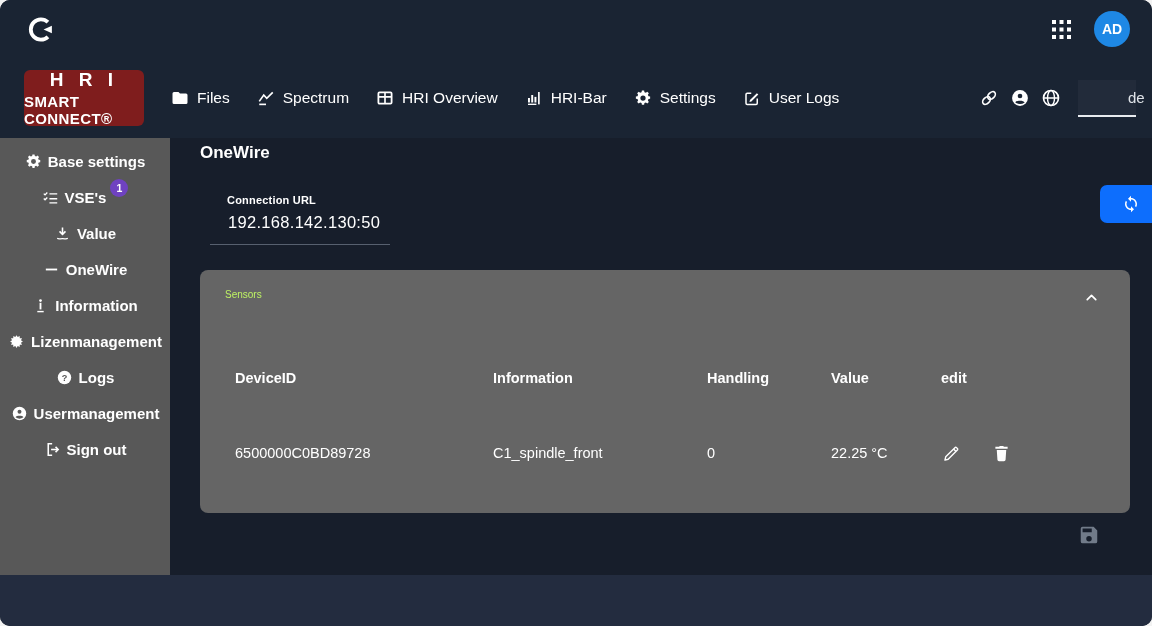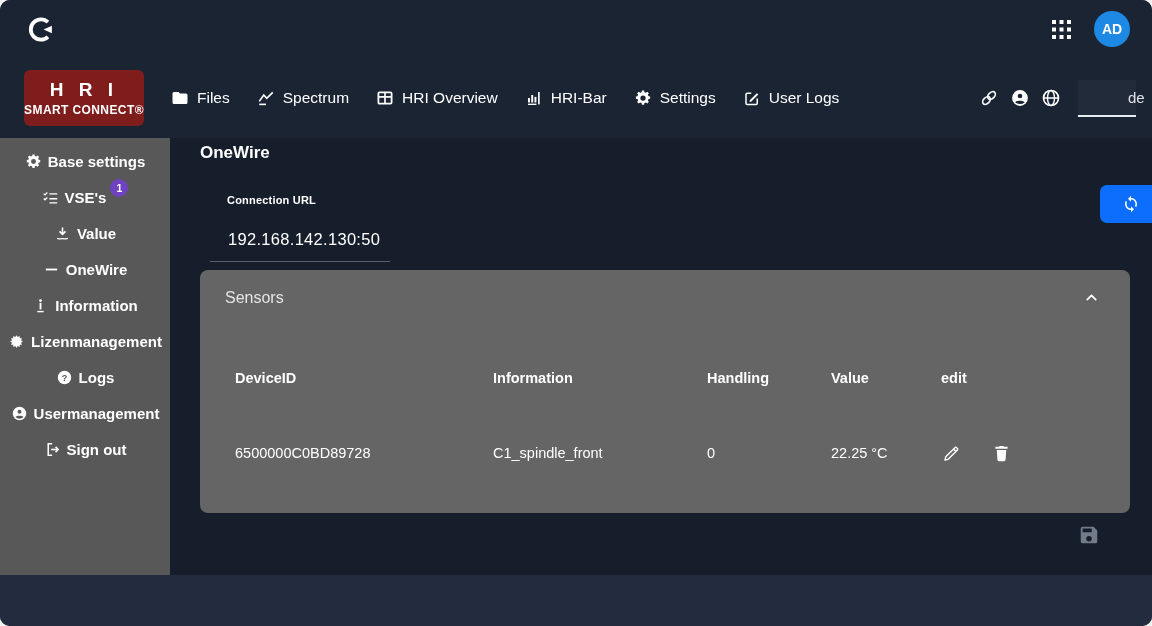--- a/index.html
+++ b/index.html
@@ -11,21 +11,21 @@
   .brand-logo { width:27px; height:27px; flex:0 0 auto; }
   .topbar-title { color:#fff; font-weight:bold; font-size:15px; margin-left:17px; letter-spacing:.2px; }
   .topbar-right { margin-left:auto; display:flex; align-items:center; gap:22px; }
   .apps-icon { width:21px; height:21px; cursor:pointer; }
   .avatar { width:36px; height:36px; border-radius:50%; background:#1e88e5; color:#fff; font-weight:bold; font-size:14px; display:flex; align-items:center; justify-content:center; cursor:pointer; }
 
   
   .navbar { position:relative; height:80px; background:#1a2433; display:flex; align-items:center; padding:0 16px 0 24px; }
   .hri-logo { width:120px; height:56px; background:#7f1d1d; border-radius:6px; display:flex; flex-direction:column; align-items:center; justify-content:center; cursor:pointer; flex:0 0 auto; }
   .hri-logo .l1 { color:#fff; font-weight:bold; font-size:19px; letter-spacing:5px; line-height:1.2; }
-  .hri-logo .l2 { color:#fff; font-weight:bold; font-size:12px; letter-spacing:.4px; margin-top:2px; }
+  .hri-logo .l2 { color:#fff; font-weight:bold; font-size:15px; letter-spacing:.4px; margin-top:2px; }
   .nav-items { display:flex; align-items:center; gap:27px; margin-left:27px; }
   .nav-item { display:flex; align-items:center; gap:8px; color:#fff; font-size:15.5px; cursor:pointer; white-space:nowrap; }
   .nav-item svg { width:18px; height:18px; }
   .nav-right { margin-left:auto; display:flex; align-items:center; gap:11px; }
   .nav-right svg.tool { width:20px; height:20px; cursor:pointer; }
   .lang-select { width:58px; height:37px; background:#222b3a; border-bottom:2px solid #e8ebef; display:flex; align-items:center; gap:10px; padding:0 9px; cursor:pointer; margin-left:6px; }
   .lang-select .val { color:#dfe3e8; font-size:15px;margin-left:41px; }
   .lang-select svg { width:11px; height:7px; }
 
   
@@ -33,27 +33,27 @@
   .sidebar { width:170px; background:#585858; overflow:hidden; padding-top:5px; flex:0 0 auto; }
   .side-item { height:36px; display:flex; align-items:center; justify-content:center; gap:6px; color:#fff; font-weight:bold; font-size:15px; cursor:pointer; white-space:nowrap; }
   .side-item svg { width:17px; height:17px; flex:0 0 auto; }
   .side-badge { display:inline-flex; align-items:center; justify-content:center; width:18px; height:18px; border-radius:50%; background:#6f42c1; color:#fff; font-size:10.5px; font-weight:bold; transform:translateY(-9px); margin-left:-2px; }
 
   .content { position:relative; flex:1; background:#171e2b; }
   .page-title { position:absolute; left:30px; top:5px; color:#fff; font-weight:bold; font-size:17px; }
 
   .conn-field { position:absolute; left:40px; top:56px; width:180px; border-bottom:1px solid #57606f; padding:0 0 12px 0; cursor:text; }
   .conn-label { color:#fff; font-weight:bold; font-size:11px; display:block; padding-left:17px; letter-spacing:.2px; }
-  .conn-value { color:#fff; font-size:16.5px; margin-top:24px; padding-left:18px; white-space:nowrap; overflow:hidden; letter-spacing:.3px; }
+  .conn-value { color:#fff; font-size:16.5px; margin-top:7px; padding-left:18px; white-space:nowrap; overflow:hidden; letter-spacing:.3px; }
 
   .refresh-btn { position:absolute; left:930px; top:47px; width:62px; height:38px; background:#0d6efd; border:none; border-radius:7px; display:flex; align-items:center; justify-content:center; cursor:pointer; }
   .refresh-btn svg { width:18px; height:18px; }
 
   .panel { position:absolute; left:30px; top:132px; width:930px; height:243px; background:#656565; border-radius:8px; }
-  .panel-title { position:absolute; left:25px; top:19px; color:#e5e5e5; font-size:16px;text-align:center; }
+  .panel-title { position:absolute; left:25px; top:19px; color:#bef264; font-size:10px;text-align:center; }
   .panel-chevron { position:absolute; right:30px; top:19px; width:17px; height:17px; cursor:pointer; }
   .trow { position:absolute; left:0; width:100%; display:grid; grid-template-columns:258px 214px 124px 110px auto; padding:0 35px; align-items:center; }
   .trow.head { top:100px; }
   .trow.data { top:158px; height:50px; }
   .th { color:#fff; font-weight:bold; font-size:14.5px; }
   .td { color:#fff; font-size:14.5px; }
   .row-actions { display:flex; align-items:center; gap:29px; }
   .row-actions svg { width:21px; height:21px; cursor:pointer; }
 
   .save-btn { position:absolute; left:908px; top:386px; width:22px; height:22px; background:none; border:none; cursor:pointer; padding:0; }

